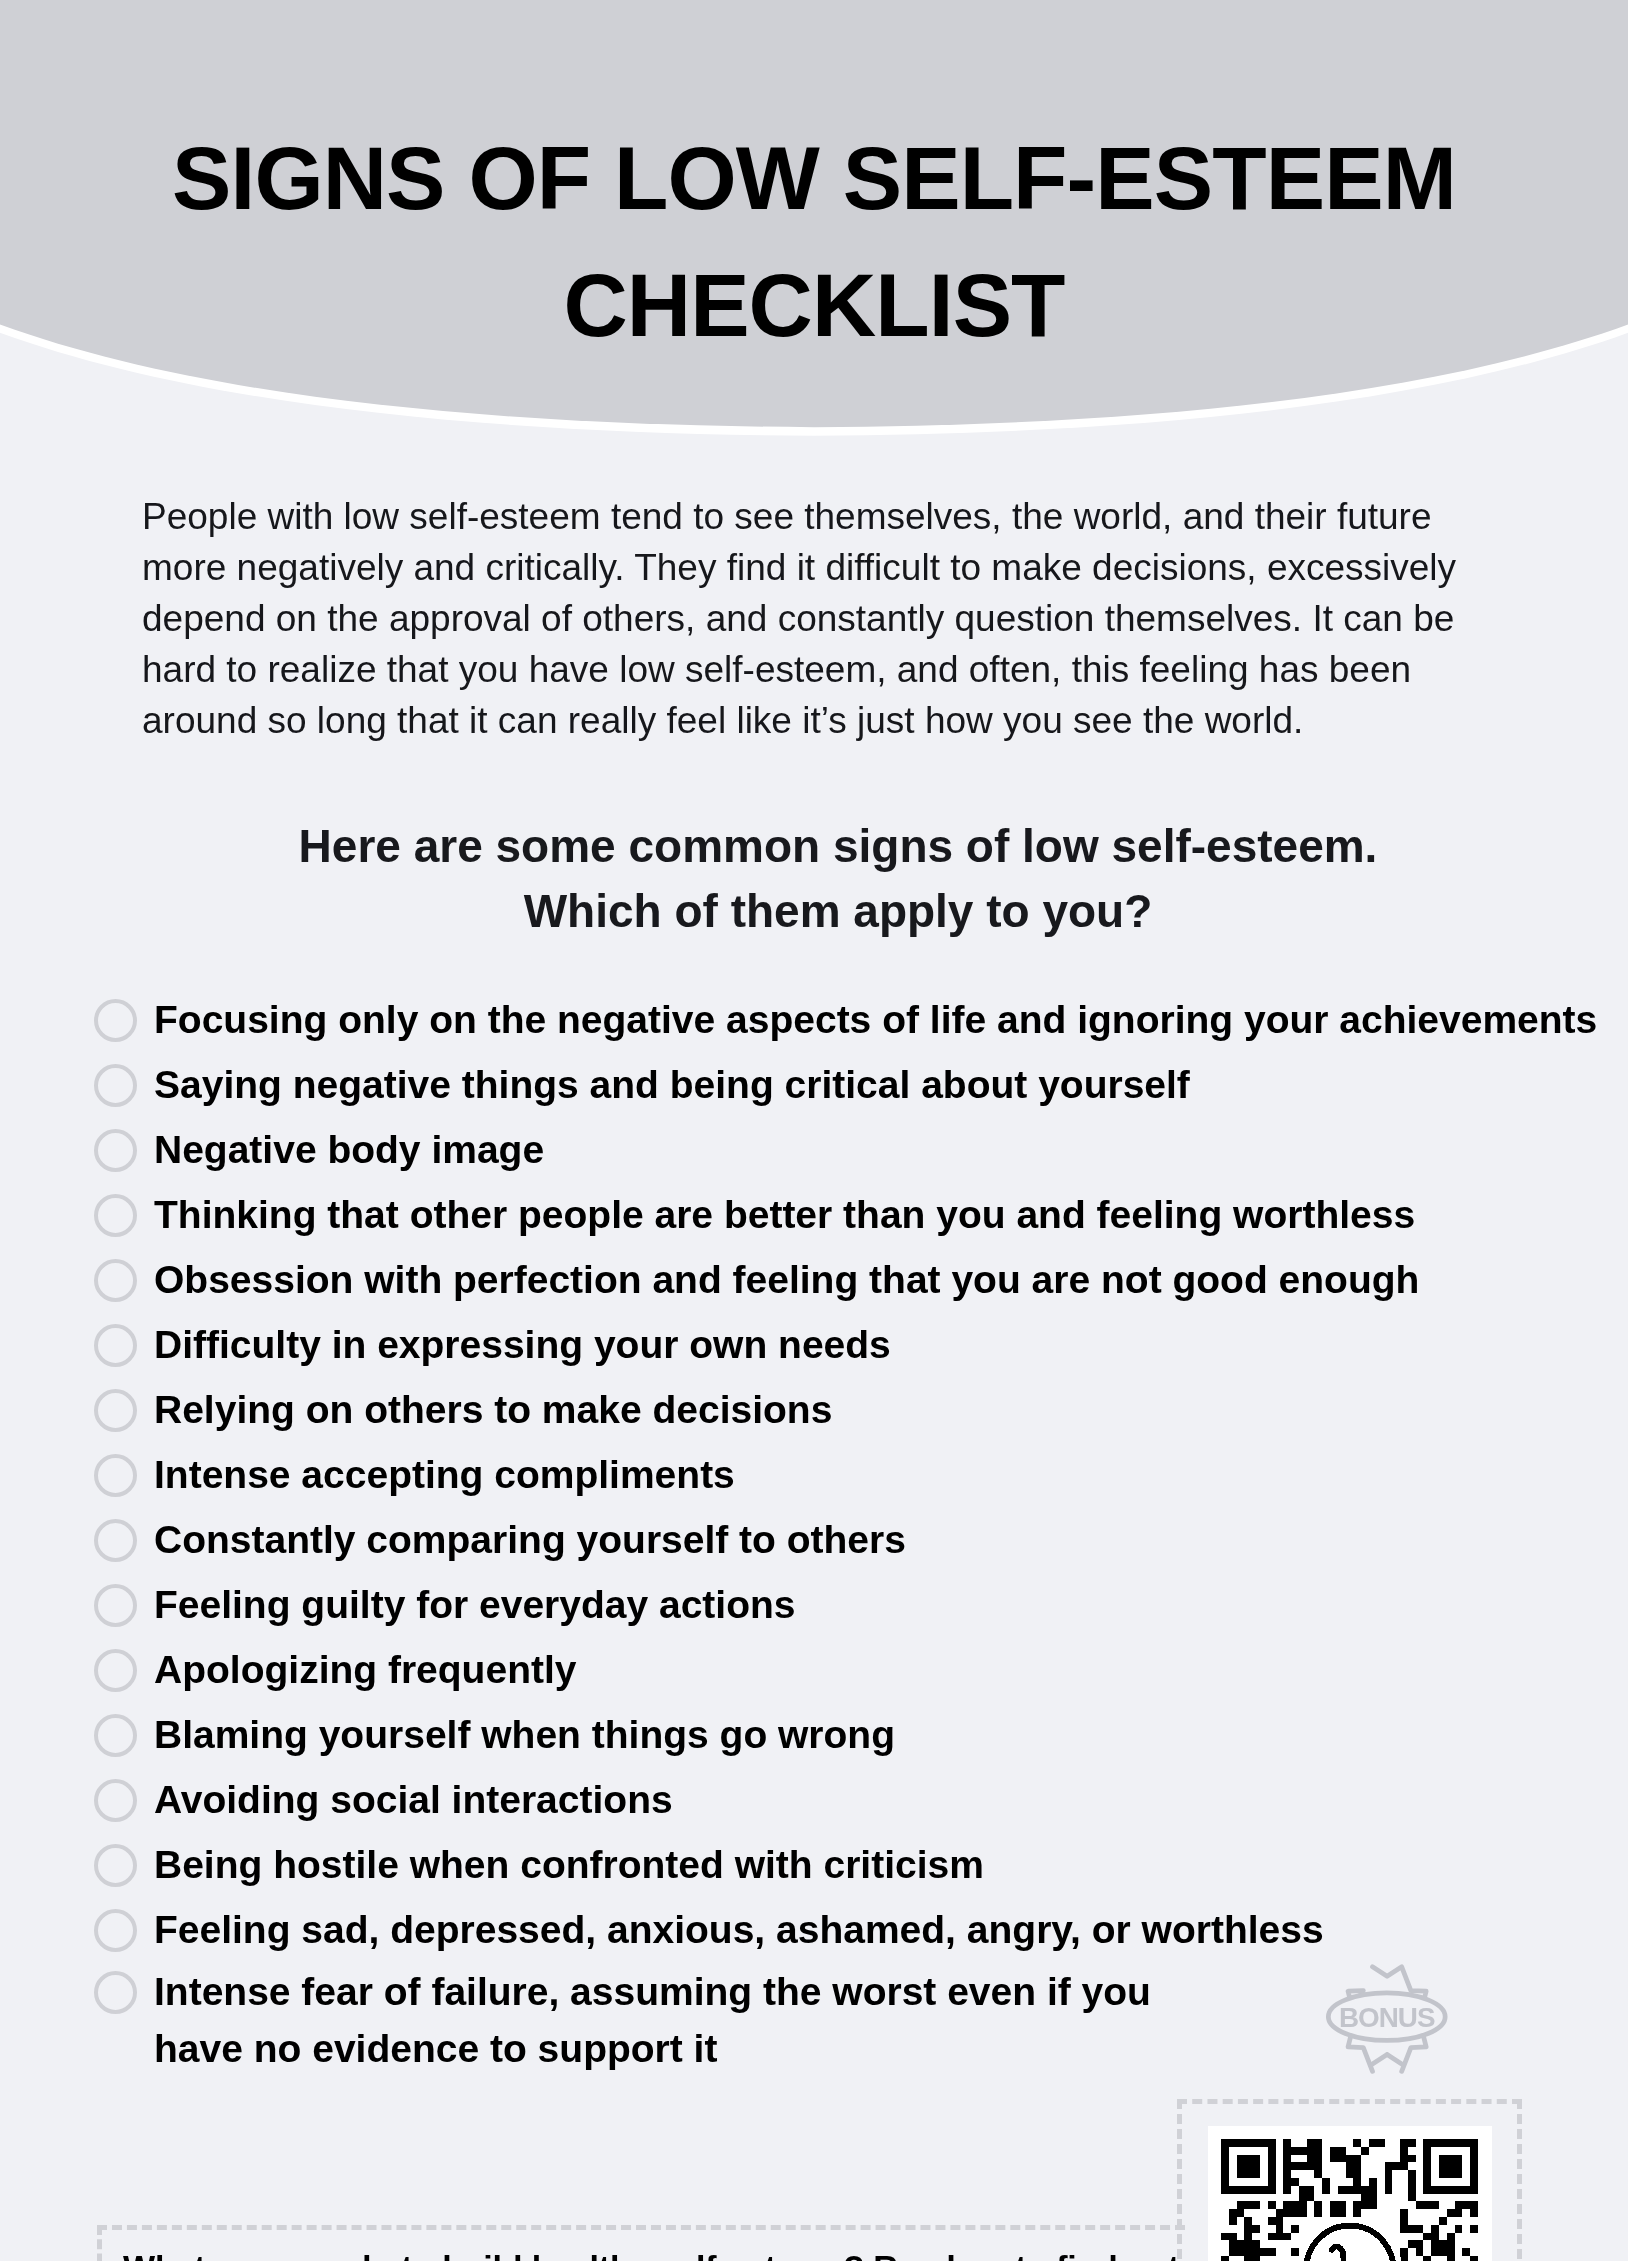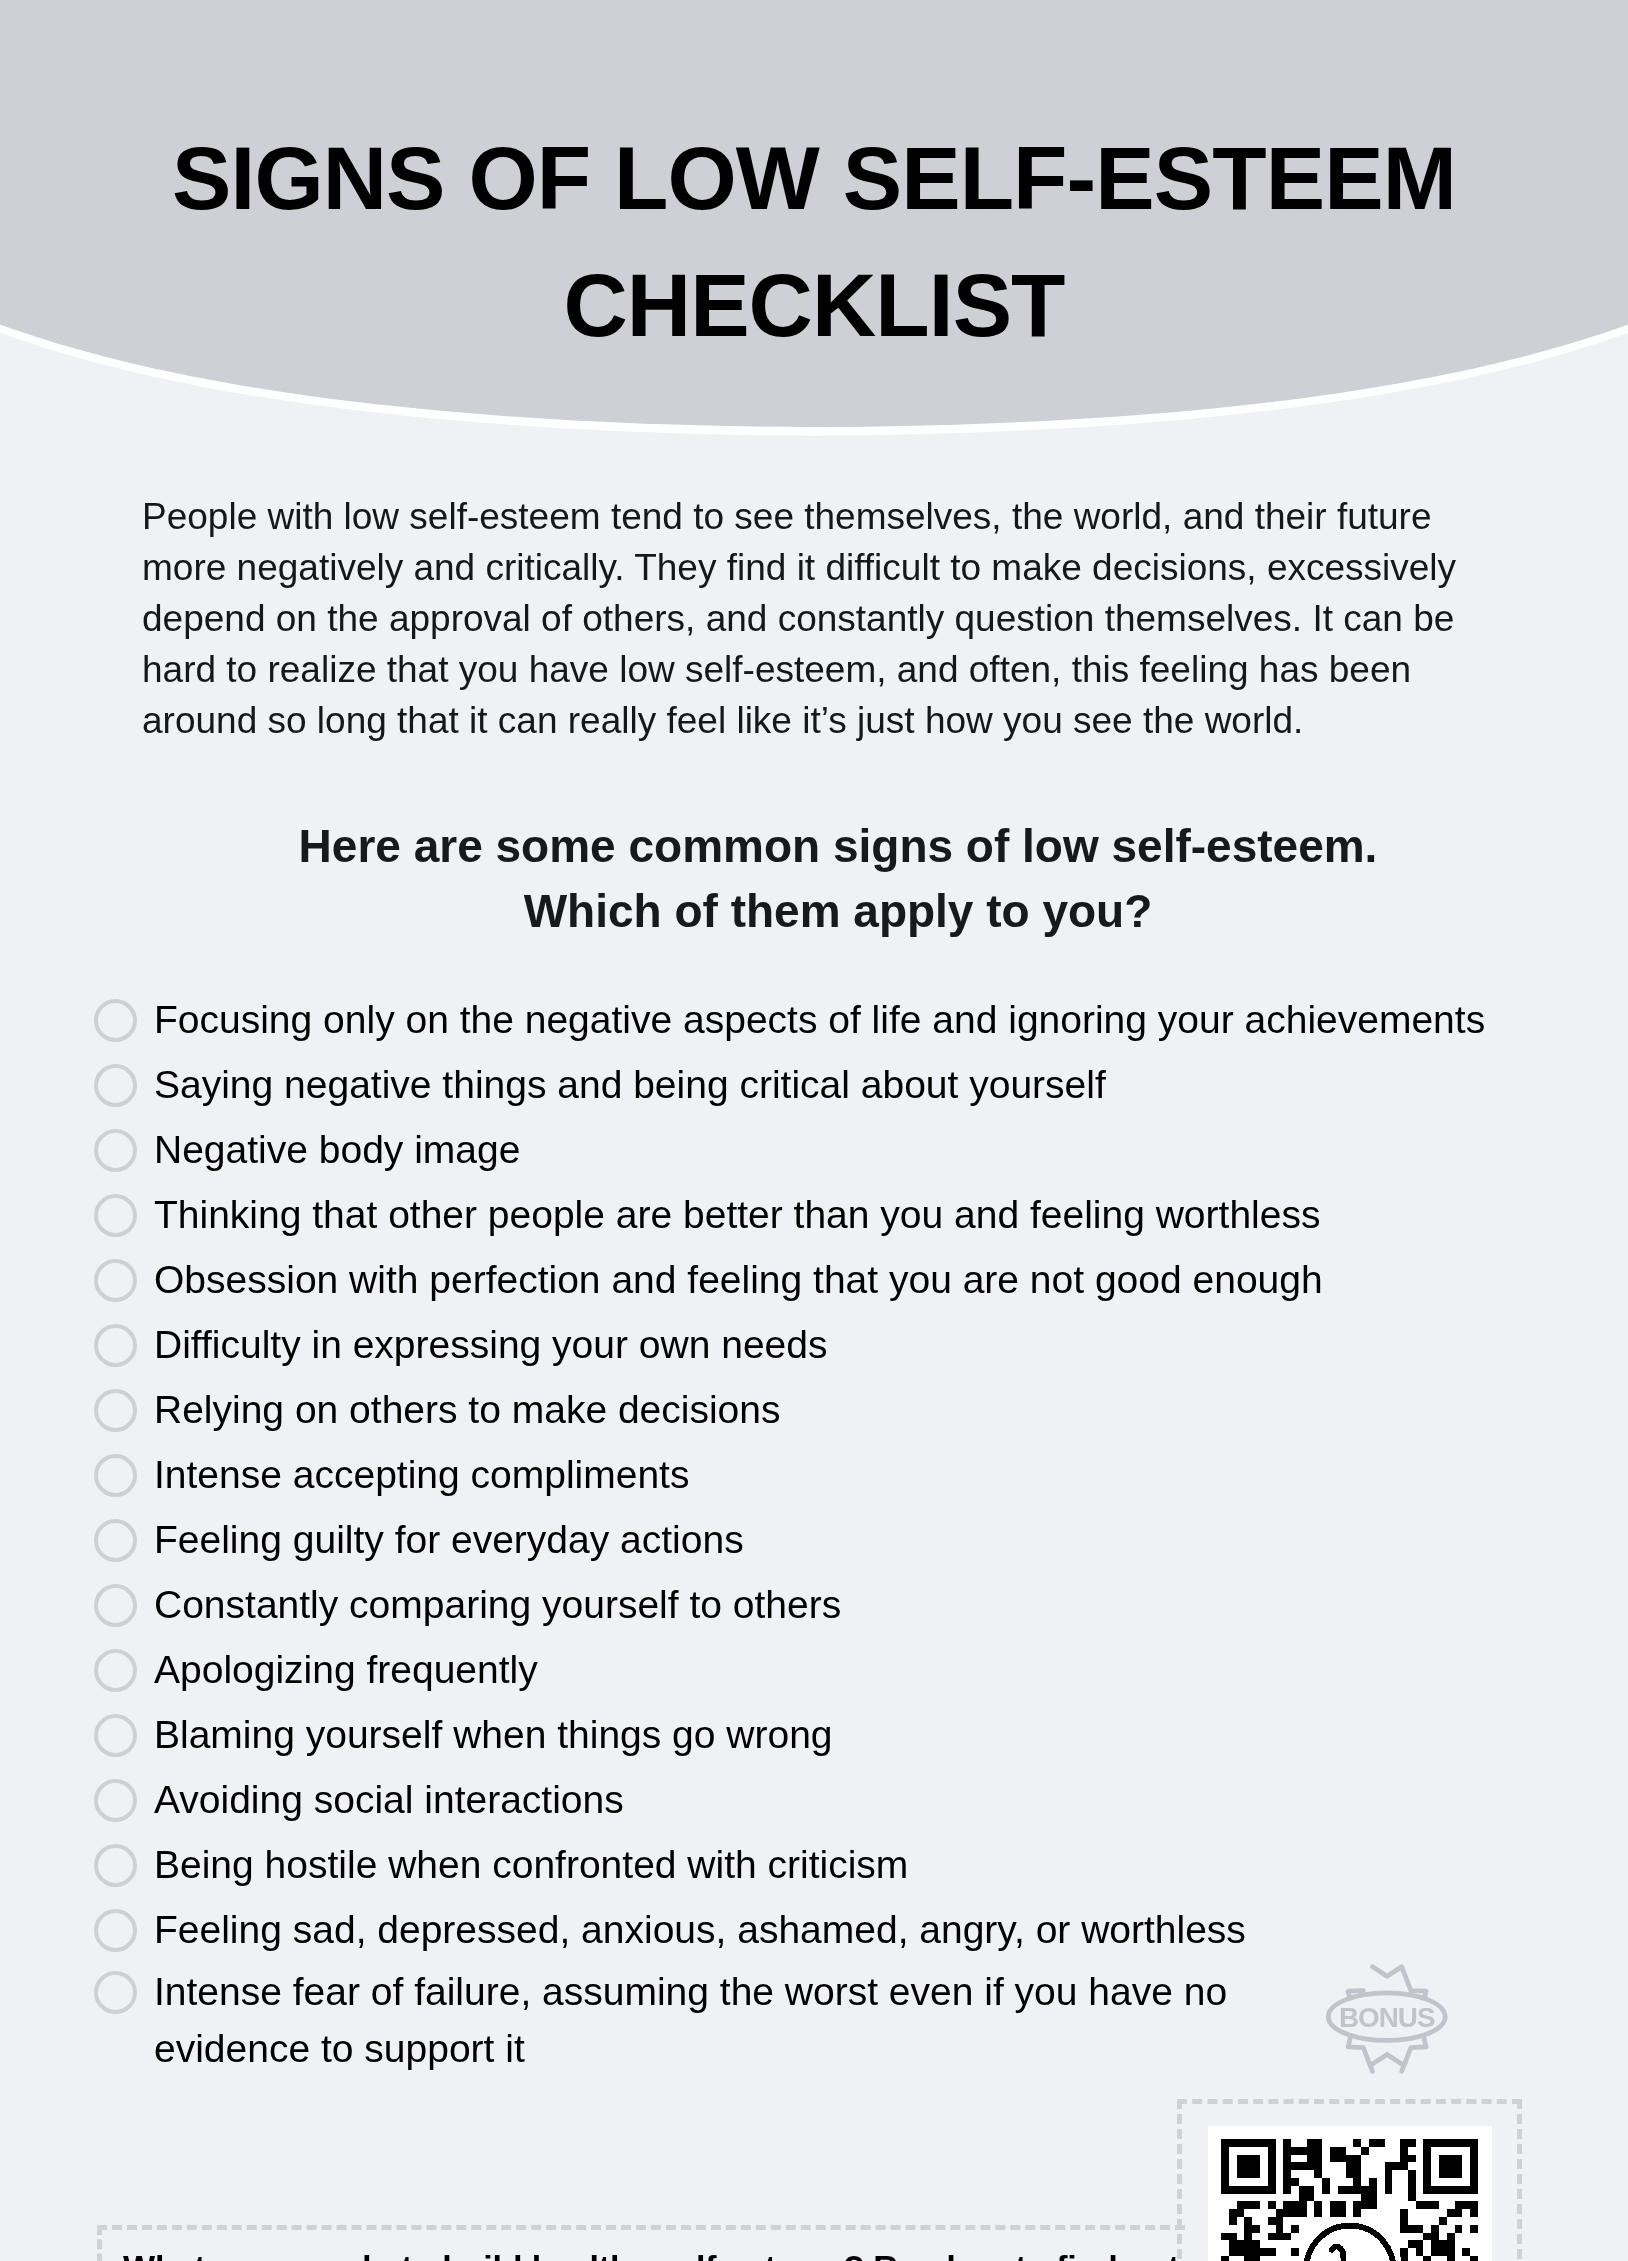--- a/index.html
+++ b/index.html
@@ -26,21 +26,21 @@
   }
   .checklist { position: absolute; left: 94px; top: 991px; width: 1492px; margin: 0; padding: 0; list-style: none; }
   .check-item { position: relative; height: 65px; display: block; }
   .check-item.wrap { height: 118px; }
   .checkbox {
     position: absolute; left: 0; top: 7.7px; width: 35px; height: 35px;
     border: 4.5px solid #cfd0d5; border-radius: 50%; box-sizing: content-box;
     background: transparent; cursor: pointer;
   }
   .item-label {
-    position: absolute; left: 60px; top: 0; font-weight: 400; font-size: 39px;
+    position: absolute; left: 60px; top: 0; font-weight: 700; font-size: 39px;
     line-height: 57px; white-space: nowrap; color: #000;
   }
   .check-item.wrap .item-label { white-space: normal; width: 1085px; }
   .bonus { position: absolute; left: 1309px; top: 1947px; width: 163px; height: 136px; }
   .qr-frame {
     position: absolute; left: 1177px; top: 2099px; width: 345px; height: 340px;
     border: 5.9px dashed #d0d1d6; box-sizing: border-box;
   }
   .qr-white { position: absolute; left: 1208px; top: 2126px; width: 284px; height: 292px; background: #fff; }
   .qr-svg { position: absolute; left: 1221px; top: 2139px; width: 257px; height: 265px; }
@@ -101,25 +101,25 @@
   <li class="check-item">
       <span class="checkbox"></span>
       <span class="item-label">Relying on others to make decisions</span>
     </li>
   <li class="check-item">
       <span class="checkbox"></span>
       <span class="item-label">Intense accepting compliments</span>
     </li>
   <li class="check-item">
       <span class="checkbox"></span>
+      <span class="item-label">Constantly comparing yourself to others</span>
+    </li>
+  <li class="check-item">
+      <span class="checkbox"></span>
       <span class="item-label">Feeling guilty for everyday actions</span>
-    </li>
-  <li class="check-item">
-      <span class="checkbox"></span>
-      <span class="item-label">Constantly comparing yourself to others</span>
     </li>
   <li class="check-item">
       <span class="checkbox"></span>
       <span class="item-label">Apologizing frequently</span>
     </li>
   <li class="check-item">
       <span class="checkbox"></span>
       <span class="item-label">Blaming yourself when things go wrong</span>
     </li>
   <li class="check-item">

